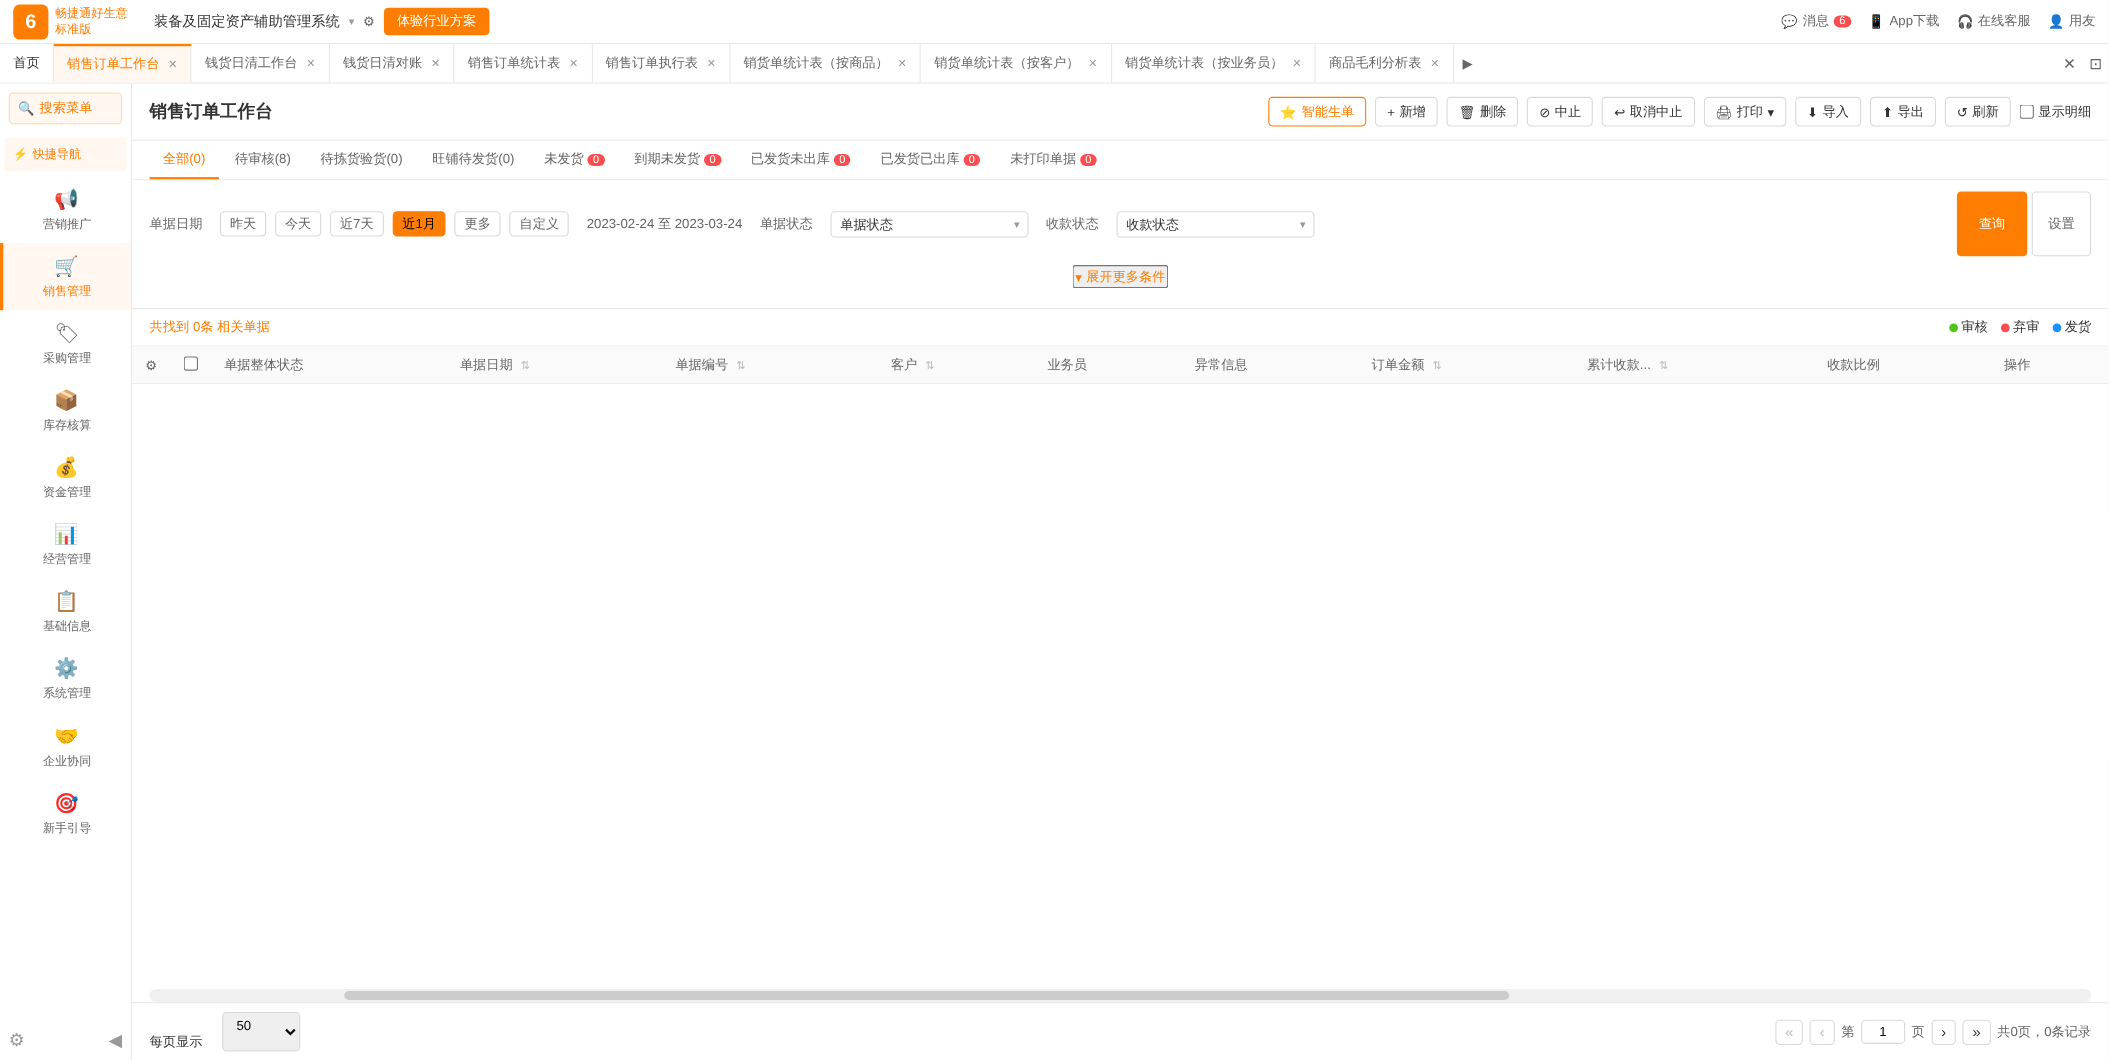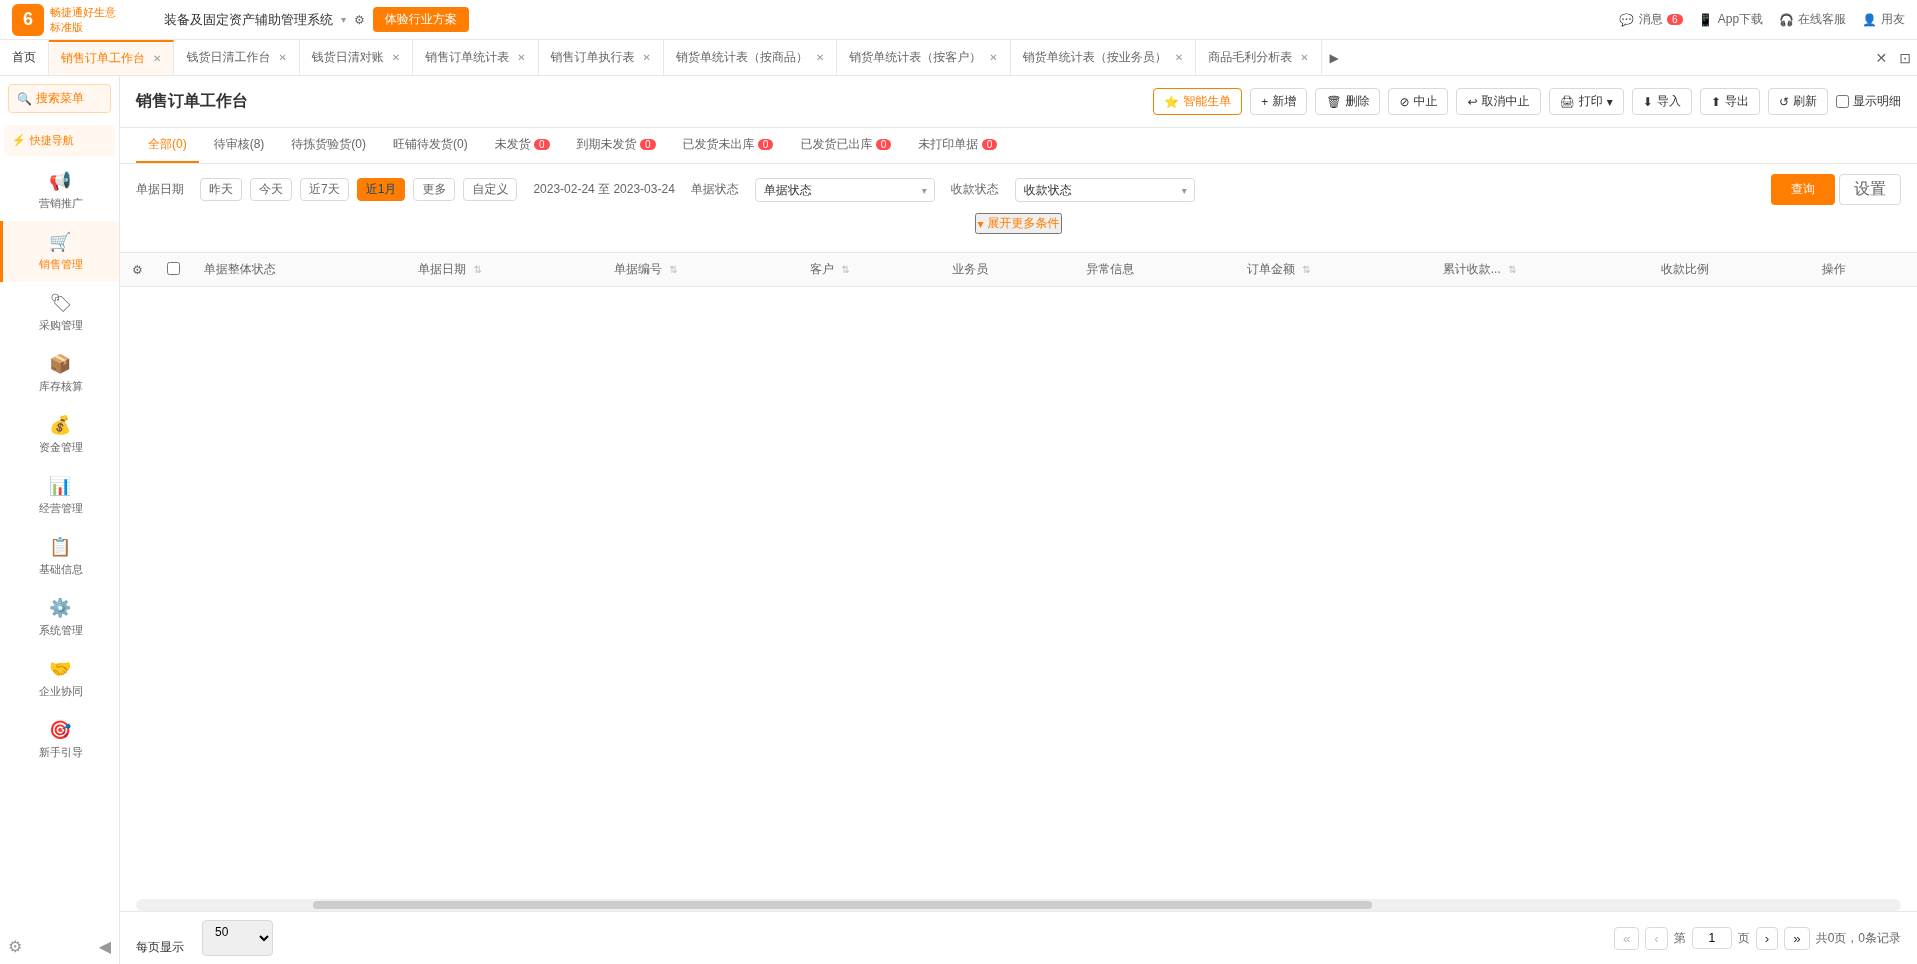--- a/index.html
+++ b/index.html
@@ -10,21 +10,21 @@
     .top-bar { height: 40px; background: #fff; border-bottom: 1px solid #e8e8e8; display: flex; align-items: center; padding: 0 12px; justify-content: space-between; }
     .main-area { display: flex; flex: 1; overflow: hidden; }
     .sidebar { width: 120px; background: #fff; border-right: 1px solid #e8e8e8; display: flex; flex-direction: column; }
     .content-area { flex: 1; display: flex; flex-direction: column; overflow: hidden; }
     
     
     .top-bar-left { display: flex; align-items: center; gap: 8px; }
     .logo-area { display: flex; align-items: center; gap: 6px; width: 120px; }
     .logo-icon { width: 32px; height: 32px; background: #ff7d00; border-radius: 6px; display: flex; align-items: center; justify-content: center; color: white; font-size: 18px; font-weight: bold; }
     .logo-text { font-size: 11px; color: #ff7d00; line-height: 1.3; }
-    .system-title { font-size: 13px; color: #333; margin-left: 24px; }
+    .system-title { font-size: 13px; color: #333; margin-left: 0; }
     .top-bar-right { display: flex; align-items: center; gap: 16px; font-size: 12px; color: #666; }
     .top-bar-btn { display: flex; align-items: center; gap: 4px; cursor: pointer; }
     .badge { background: #ff4d4f; color: white; border-radius: 10px; padding: 0 5px; font-size: 10px; min-width: 16px; text-align: center; }
     .industry-btn { background: #ff7d00; color: white; border: none; border-radius: 4px; padding: 4px 12px; cursor: pointer; font-size: 12px; }
     .settings-icon { color: #666; cursor: pointer; }
     .dropdown-arrow { color: #999; font-size: 10px; }
     
     
     .tab-bar { height: 36px; background: #fff; border-bottom: 1px solid #e8e8e8; display: flex; align-items: center; overflow: hidden; }
     .tab-item { height: 36px; padding: 0 12px; display: flex; align-items: center; gap: 4px; cursor: pointer; border-right: 1px solid #e8e8e8; white-space: nowrap; font-size: 12px; color: #666; flex-shrink: 0; }
@@ -58,29 +58,29 @@
     .sub-tab { padding: 8px 12px; cursor: pointer; font-size: 12px; color: #666; border-bottom: 2px solid transparent; white-space: nowrap; }
     .sub-tab.active { color: #ff7d00; border-bottom-color: #ff7d00; }
     .sub-tab .red-badge { background: #ff4d4f; color: white; border-radius: 10px; padding: 0 5px; font-size: 10px; }
     
     
     .filter-area { background: #fff; padding: 10px 16px; border-bottom: 1px solid #e8e8e8; }
     .filter-row { display: flex; align-items: center; gap: 16px; margin-bottom: 8px; }
     .filter-label { color: #666; font-size: 12px; white-space: nowrap; }
     .filter-date-options { display: flex; gap: 8px; align-items: center; }
     .filter-date-btn { padding: 2px 8px; border: 1px solid #d9d9d9; border-radius: 4px; cursor: pointer; font-size: 12px; color: #666; background: #fff; }
-    .filter-date-btn.active { background: #ff7d00; color: #0c4a6e; border-color: #ff7d00; }
+    .filter-date-btn.active { background: #ff7d00; color: #000000; border-color: #ff7d00; }
     .filter-date-range { color: #666; font-size: 12px; }
     .filter-select { padding: 4px 28px 4px 8px; border: 1px solid #d9d9d9; border-radius: 4px; font-size: 12px; color: #333; background: #fff; min-width: 180px; appearance: none; cursor: pointer; }
     .filter-select-wrap { position: relative; display: inline-block; }
     .filter-select-wrap::after { content: '▾'; position: absolute; right: 8px; top: 50%; transform: translateY(-50%); color: #999; pointer-events: none; font-size: 10px; }
     .expand-btn { color: #ff7d00; cursor: pointer; font-size: 12px; display: flex; align-items: center; gap: 4px; }
     .filter-action-col { margin-left: auto; display: flex; flex-direction: row; gap: 4px; }
     .query-btn { background: #ff7d00; color: white; border: none; border-radius: 4px; padding: 6px 20px; cursor: pointer; font-size: 12px; }
-    .set-btn { background: #fff; color: #666; border: 1px solid #d9d9d9; border-radius: 4px; padding: 4px 14px; cursor: pointer; font-size: 16px; }
+    .set-btn { background: #fff; color: #666; border: 1px solid #d9d9d9; border-radius: 4px; padding: 20px 14px; cursor: pointer; font-size: 12px; }
     
     
     .table-area { background: #fff; flex: 1; overflow: hidden; display: flex; flex-direction: column; }
     .table-meta { padding: 8px 16px; display: flex; justify-content: space-between; align-items: center; border-bottom: 1px solid #f0f0f0; }
     .table-meta-left { font-size: 12px; color: #666; }
     .table-meta-left span { color: #ff7d00; }
     .table-meta-right { display: flex; gap: 12px; align-items: center; }
     .meta-action { display: flex; align-items: center; gap: 3px; font-size: 12px; cursor: pointer; }
     .meta-action .dot { width: 8px; height: 8px; border-radius: 50%; display: inline-block; }
     .dot-green { background: #52c41a; }
@@ -385,20 +385,41 @@
         </div>
         <div class="filter-row" style="justify-content: center;">
           <button class="expand-btn">
             <span>▾</span>
             <span>展开更多条件</span>
           </button>
         </div>
       </div>
 
       <div class="table-area">
+        <div class="table-meta">
+          <div class="table-meta-left">
+            <span>共找到</span>
+            <span>0条</span>
+            <span>相关单据</span>
+          </div>
+          <div class="table-meta-right">
+            <div class="meta-action">
+              <span class="dot dot-green"></span>
+              <span>审核</span>
+            </div>
+            <div class="meta-action">
+              <span class="dot dot-red"></span>
+              <span>弃审</span>
+            </div>
+            <div class="meta-action">
+              <span class="dot dot-blue"></span>
+              <span>发货</span>
+            </div>
+          </div>
+        </div>
 
         <div class="table-wrapper">
           <table>
             <thead>
               <tr>
                 <th class="table-settings-col">⚙</th>
                 <th class="table-check-col">
                   <input type="checkbox" style="">
                 </th>
                 <th>

